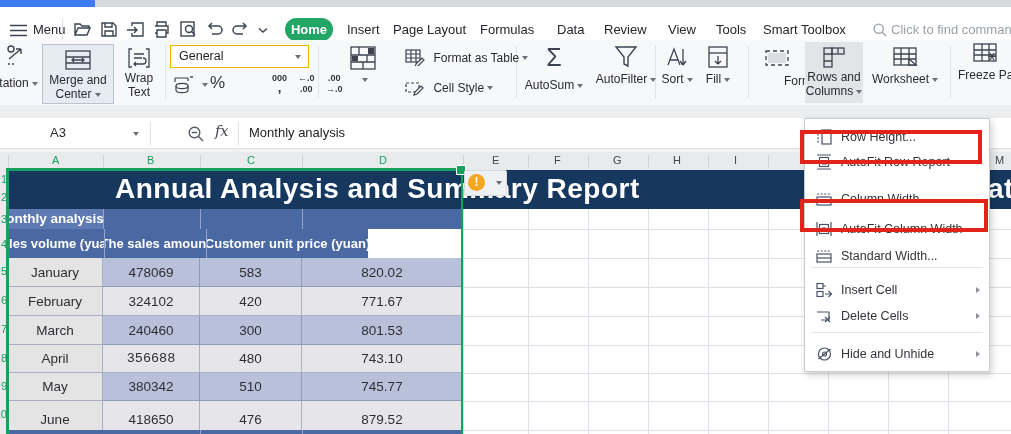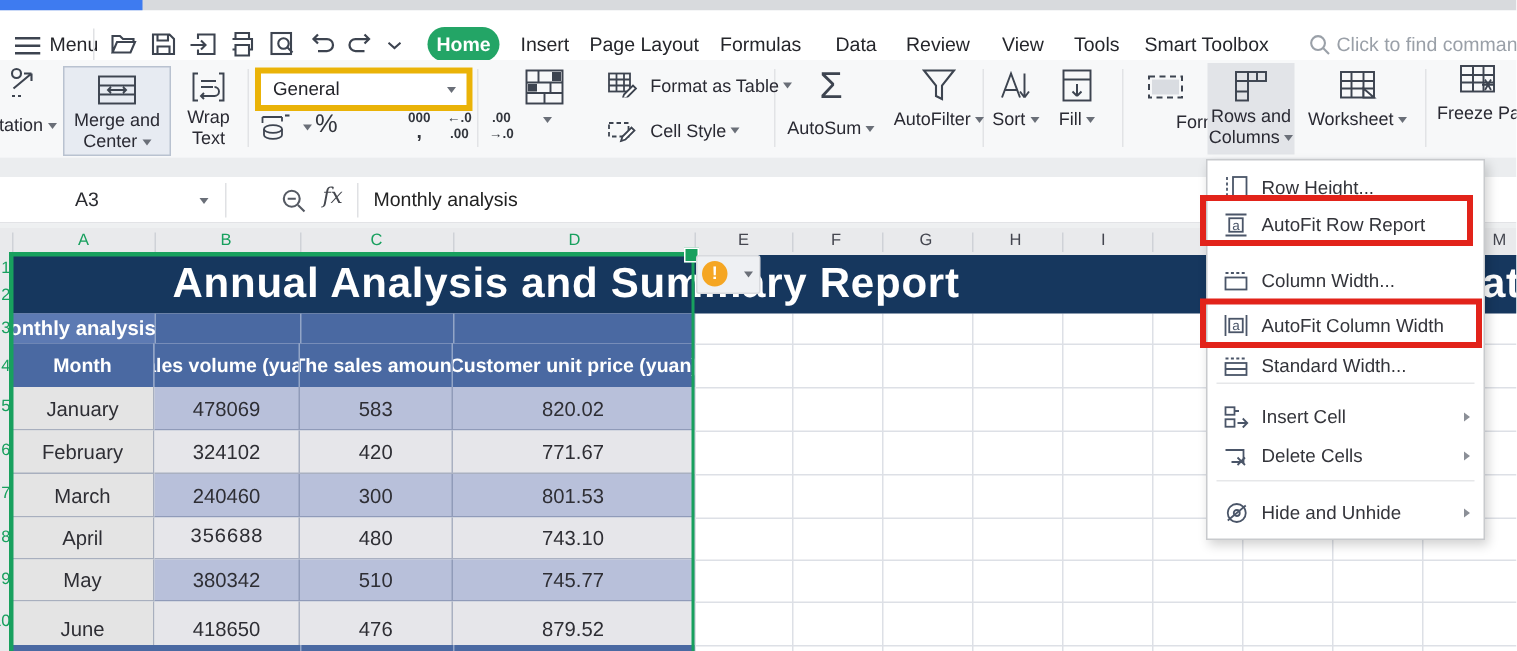--- a/index.html
+++ b/index.html
@@ -15,21 +15,21 @@
   .menubar{left:0;top:7px;width:1011px;height:33px;background:#ffffff;}
   .mtab{top:13px;height:20px;line-height:20px;font-size:13px;color:#25262b;}
   .home-pill{left:285px;top:11px;width:48px;height:23px;background:#23a566;border-radius:13px;color:#fff;font-size:13px;font-weight:bold;text-align:center;line-height:23px;}
   .vdiv{width:1px;background:#e0e1e4;}
   .search-txt{color:#9aa0a8;font-size:13px;}
   
   .ribbon{left:0;top:40px;width:1011px;height:65px;background:#f7f8f9;}
   .rlabel{font-size:12px;color:#2a2a33;text-align:center;line-height:14px;}
   .rsep{top:6px;height:52px;width:1px;background:#e2e3e6;}
   .car{display:inline-block;width:0;height:0;border-left:3.5px solid transparent;border-right:3.5px solid transparent;border-top:4px solid #6a6f78;vertical-align:middle;margin-left:3px;}
-  .combo{background:#fff;border:4px solid #eab308;font-size:12.5px;color:#23242a;}
+  .combo{background:#fff;border:1px solid #eab308;font-size:12.5px;color:#23242a;}
   .numicon{font-size:9px;color:#33363d;line-height:9px;text-align:center;font-weight:bold;margin-left:36px;}
   .btn-sel{background:#e7ebf2;border:1px solid #b9c2d0;}
   .btn-press{background:#e2e4e8;}
   .band1{left:0;top:105px;width:1011px;height:13px;background:#ebedef;}
   
   .fbar{left:0;top:118px;width:1011px;height:30px;background:#fff;border-bottom:1px solid #e2e3e6;}
   .band2{left:0;top:149px;width:1011px;height:3px;background:#eef0f1;}
   
   .colhdr{left:0;top:152px;width:1011px;height:18px;background:#e9eaec;border-bottom:1px solid #d3d5d9;}
   .colletter{top:154px;font-size:11px;color:#44464f;}
@@ -42,21 +42,21 @@
   .grid-v{background:#dde0e6;width:1px;top:209px;height:225px;}
   .grid-h{background:#dde0e6;height:1px;left:463px;width:548px;}
   .trow{left:8px;width:455px;display:flex;}
   .hcell{background:#4a69a2;color:#fff;font-weight:bold;font-size:13px;display:flex;align-items:center;justify-content:center;overflow:hidden;white-space:nowrap;box-sizing:border-box;border-right:1px solid rgba(255,255,255,.4);}
   .dcell{display:flex;align-items:center;justify-content:center;font-size:13.5px;color:#2e2e34;box-sizing:border-box;border-right:1px solid rgba(96,110,145,.45);border-bottom:1px solid rgba(96,110,145,.45);overflow:hidden;}
   .acol{background:#e4e4e4;}
   .rodd{background:#b8c0da;}
   .reven{background:#e6e6ea;}
   .gline{background:#18a05e;}
   
-  .cmenu{left:804px;top:106px;width:184px;height:252px;background:#fff;border:1px solid #c8cacd;box-shadow:2px 3px 7px rgba(0,0,0,.18);}
+  .cmenu{left:804px;top:118px;width:184px;height:252px;background:#fff;border:1px solid #c8cacd;box-shadow:2px 3px 7px rgba(0,0,0,.18);}
   .mitem{position:absolute;left:0;width:184px;height:26px;display:flex;align-items:center;}
   .mitem .lab{font-size:12.5px;color:#33343a;margin-left:36px;}
   .micon{position:absolute;left:11px;top:50%;transform:translateY(-50%);}
   .msep{position:absolute;left:6px;width:172px;height:1px;background:#e6e7e9;}
   .subarr{position:absolute;right:9px;top:50%;transform:translateY(-50%);width:0;height:0;border-top:3.5px solid transparent;border-bottom:3.5px solid transparent;border-left:4.5px solid #8b8f97;}
   .redbox{border:4px solid #e2231a;background:transparent;z-index:40;}
   .warnbtn{left:464px;top:170px;width:41px;height:24px;background:#eef0f3;border:1px solid #d8dade;border-radius:2px;}
   .warncirc{left:3px;top:3px;width:17px;height:17px;border-radius:50%;background:#f5a623;color:#fff;font-size:12px;font-weight:bold;text-align:center;line-height:17px;}
 </style>
 </head>
@@ -396,21 +396,20 @@
 
   <div class="abs" style="left:8px;top:209px;width:455px;height:20px;background:#4a69a2;overflow:hidden;">
     <div class="abs" style="left:0;top:0;width:95px;height:20px;background:#5d7ab3;"></div>
     <div class="abs" style="left:95px;top:0;width:1px;height:20px;background:rgba(255,255,255,.4);"></div>
     <div class="abs" style="left:192px;top:0;width:1px;height:20px;background:rgba(255,255,255,.4);"></div>
     <div class="abs" style="left:294px;top:0;width:1px;height:20px;background:rgba(255,255,255,.4);"></div>
     <div class="abs nowrap" style="left:-13px;top:2px;color:#fff;font-weight:bold;font-size:13.5px;">Monthly analysis</div>
   </div>
 
   <div class="abs trow" style="top:229px;height:29px;">
-    <div class="hcell" style="width:95px;">Month</div>
     <div class="hcell" style="width:97px;">Sales volume (yuan)</div>
     <div class="hcell" style="width:102px;">The sales amount</div>
     <div class="hcell" style="width:161px;border-right:none;">Customer unit price (yuan)</div>
   </div>
 
   <div class="abs trow" style="top:258px;height:29px;">
     <div class="dcell acol" style="width:95px;">January</div>
     <div class="dcell rodd" style="width:97px;">478069</div>
     <div class="dcell rodd" style="width:102px;">583</div>
     <div class="dcell rodd" style="width:161px;">820.02</div>

